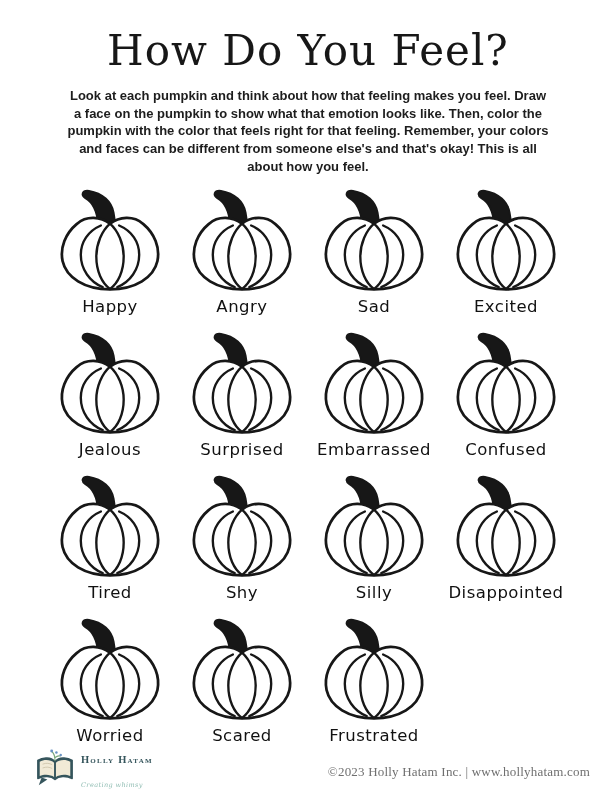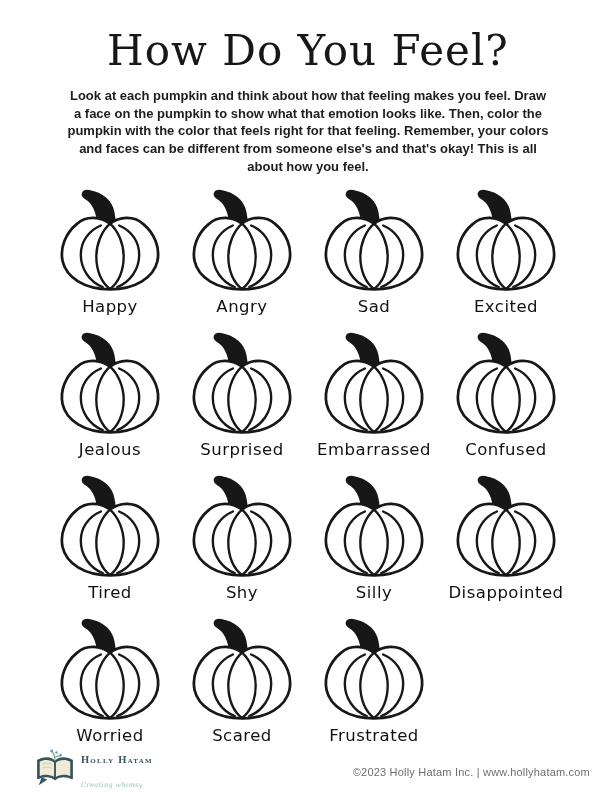--- a/index.html
+++ b/index.html
@@ -69,22 +69,22 @@
     margin-top:16px;
     font-family:"DejaVu Serif", serif;
     font-style:italic;
     font-size:6.5px;
     letter-spacing:0.4px;
     color:#8fbcb2;
     line-height:1;
   }
   .copyright {
     margin-top:8px;
-    font-family:Liberation Sans, sans-serif;
-    font-size:11px;
+    font-family:Liberation Serif, serif;
+    font-size:13px;
     letter-spacing:0.2px;
     color:#6f6f6f;
   }
   .hidden-defs { position:absolute; width:0; height:0; overflow:hidden; }
 </style>
 </head>
 <body>
 
 <svg class="hidden-defs" aria-hidden="true">
   <defs>

